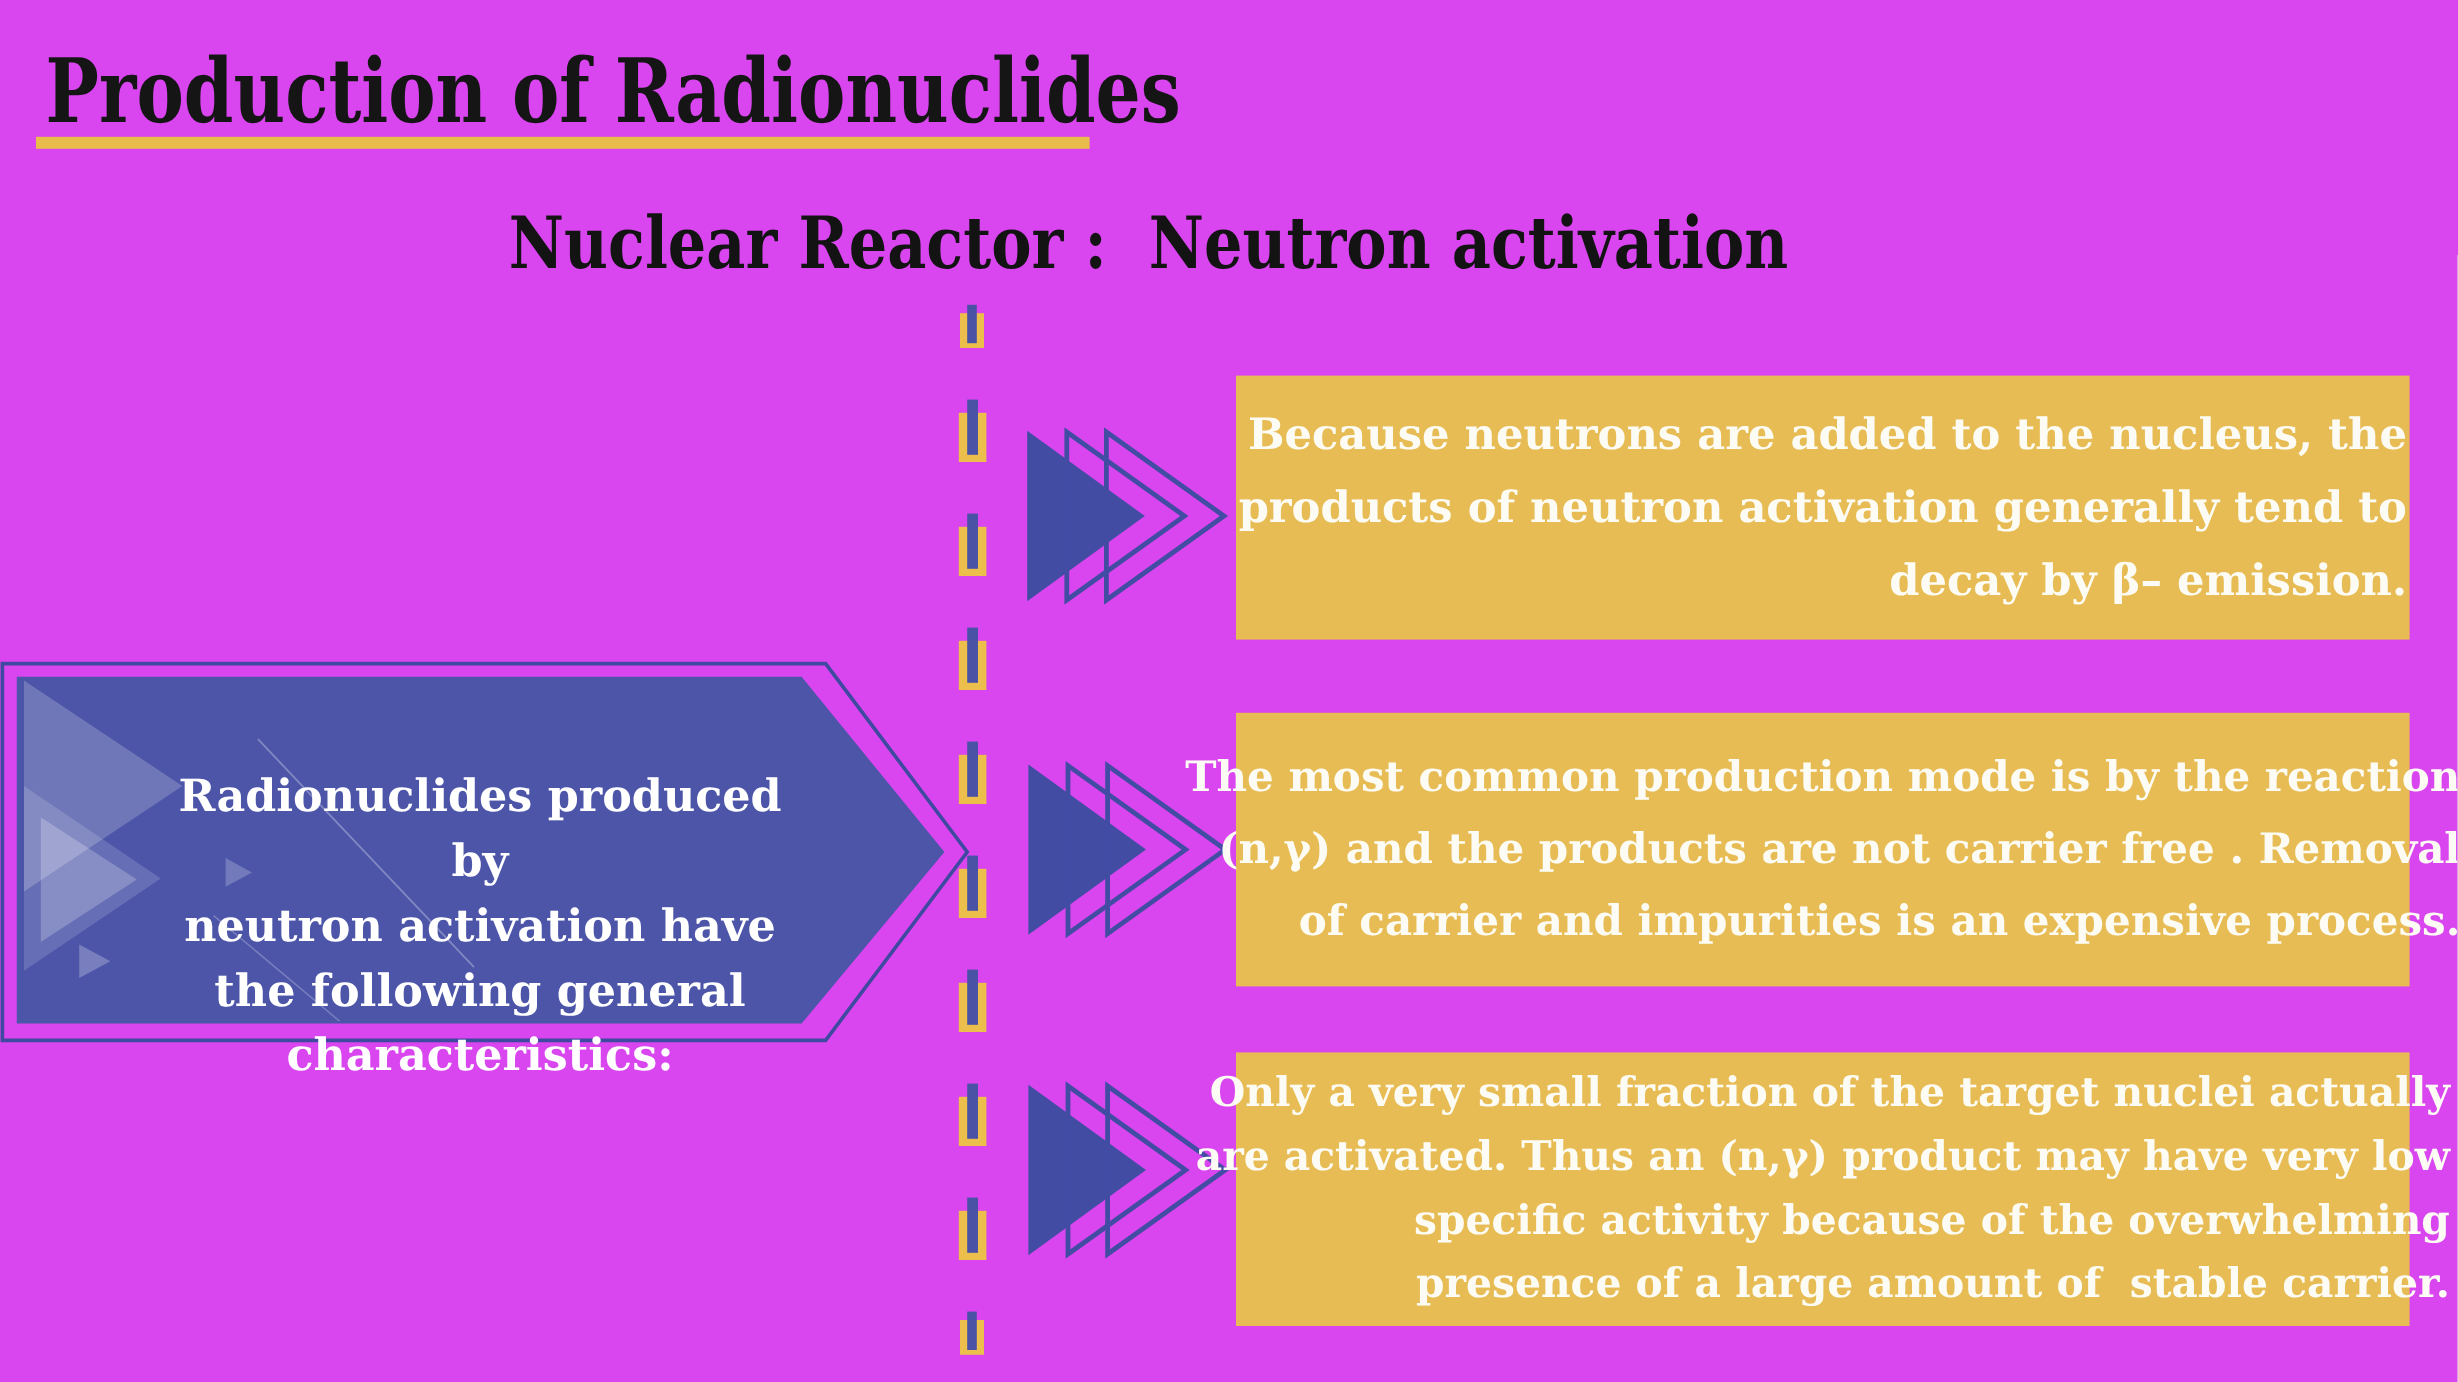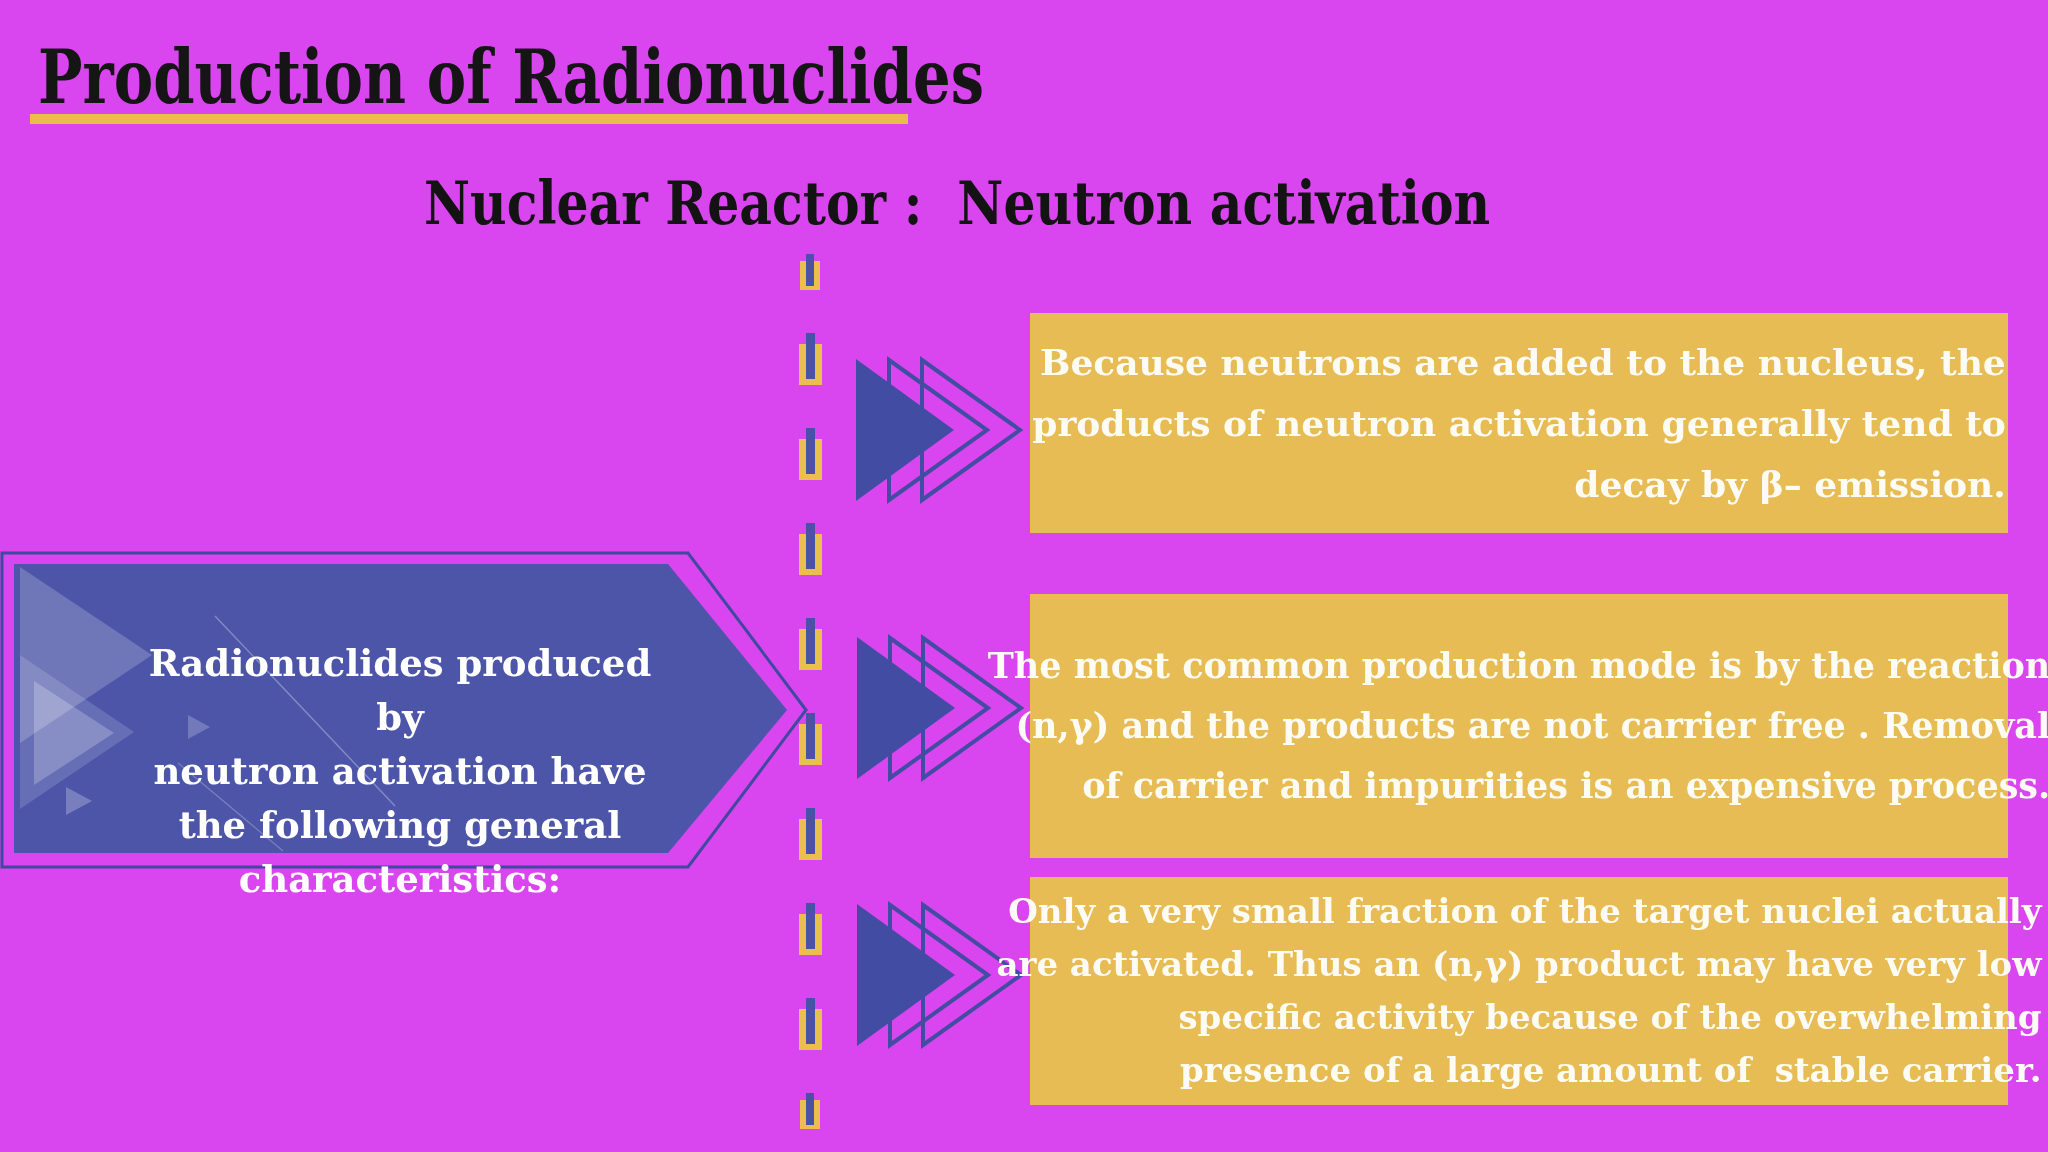--- a/index.html
+++ b/index.html
@@ -47,21 +47,21 @@
   .chevron{position:absolute;z-index:2;}
   
   .bullet-box{
     position:absolute;left:1030px;width:978px;background:#E7BC55;
     display:flex;align-items:center;justify-content:center;z-index:2;
   }
   .bullet-box p{
     margin:0;text-align:right;color:#FDFCF4;font-weight:bold;white-space:pre;
   }
   .box1{top:313px;height:220px;}
-  .box2{top:594px;height:264px;}
+  .box2{top:594px;height:228px;}
   .box3{top:877px;height:228px;}
   .box1 p{font-size:36px;line-height:61px;}
   .box2 p{font-size:35px;line-height:60px;}
   .box3 p{font-size:34px;line-height:53px;}
 </style>
 </head>
 <body>
 
 <div class="slide">
 

